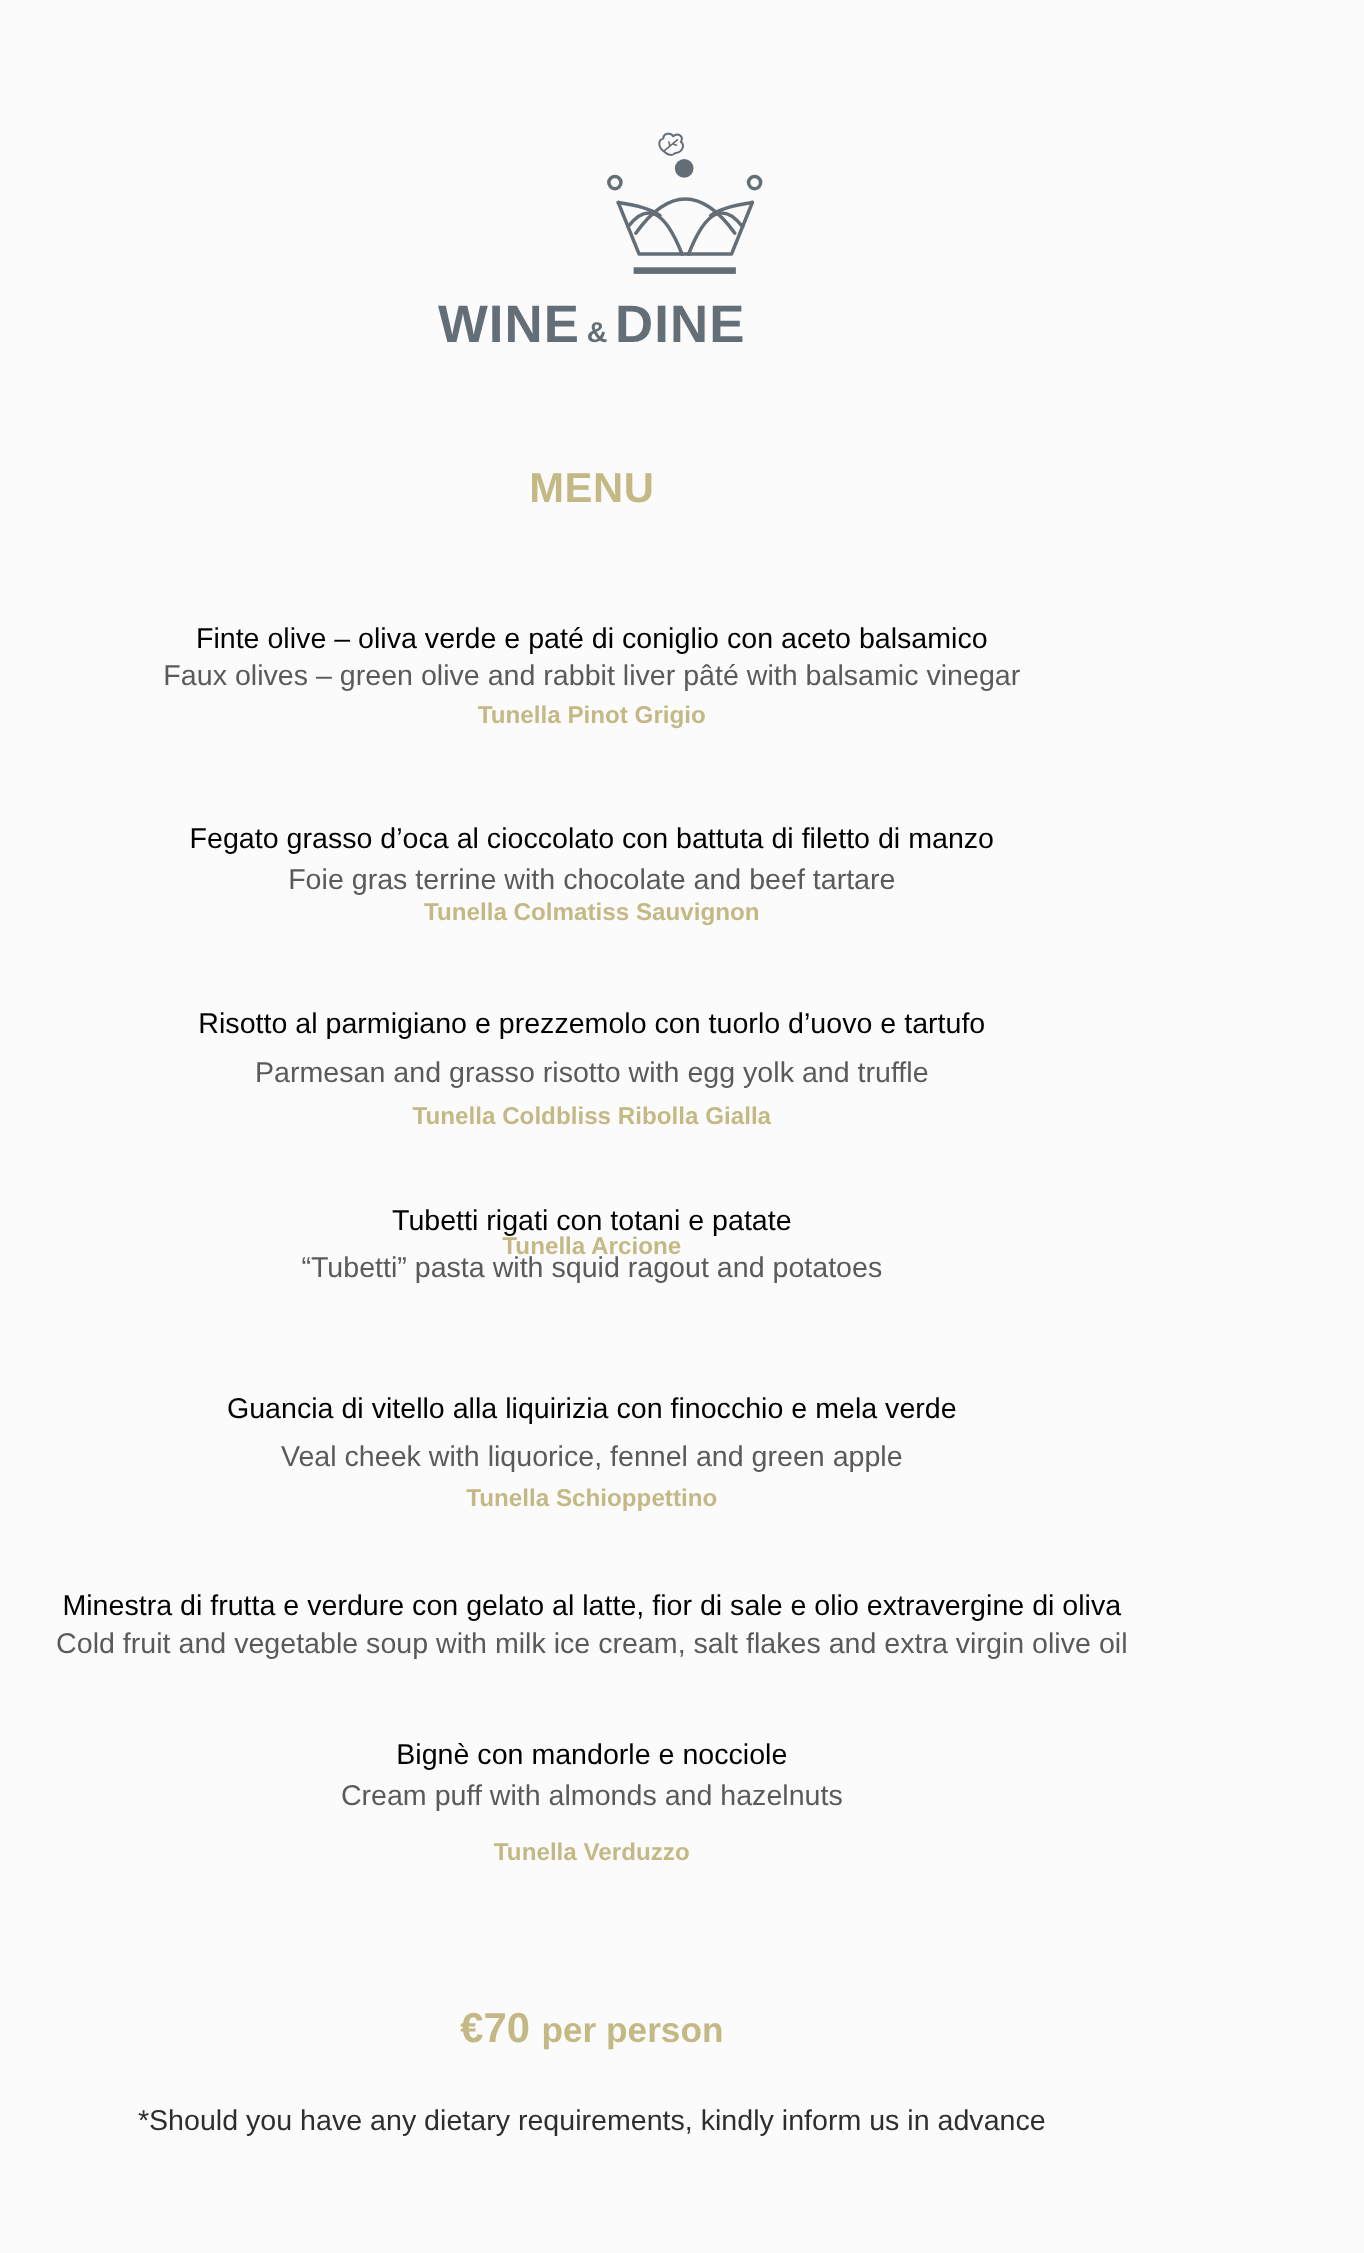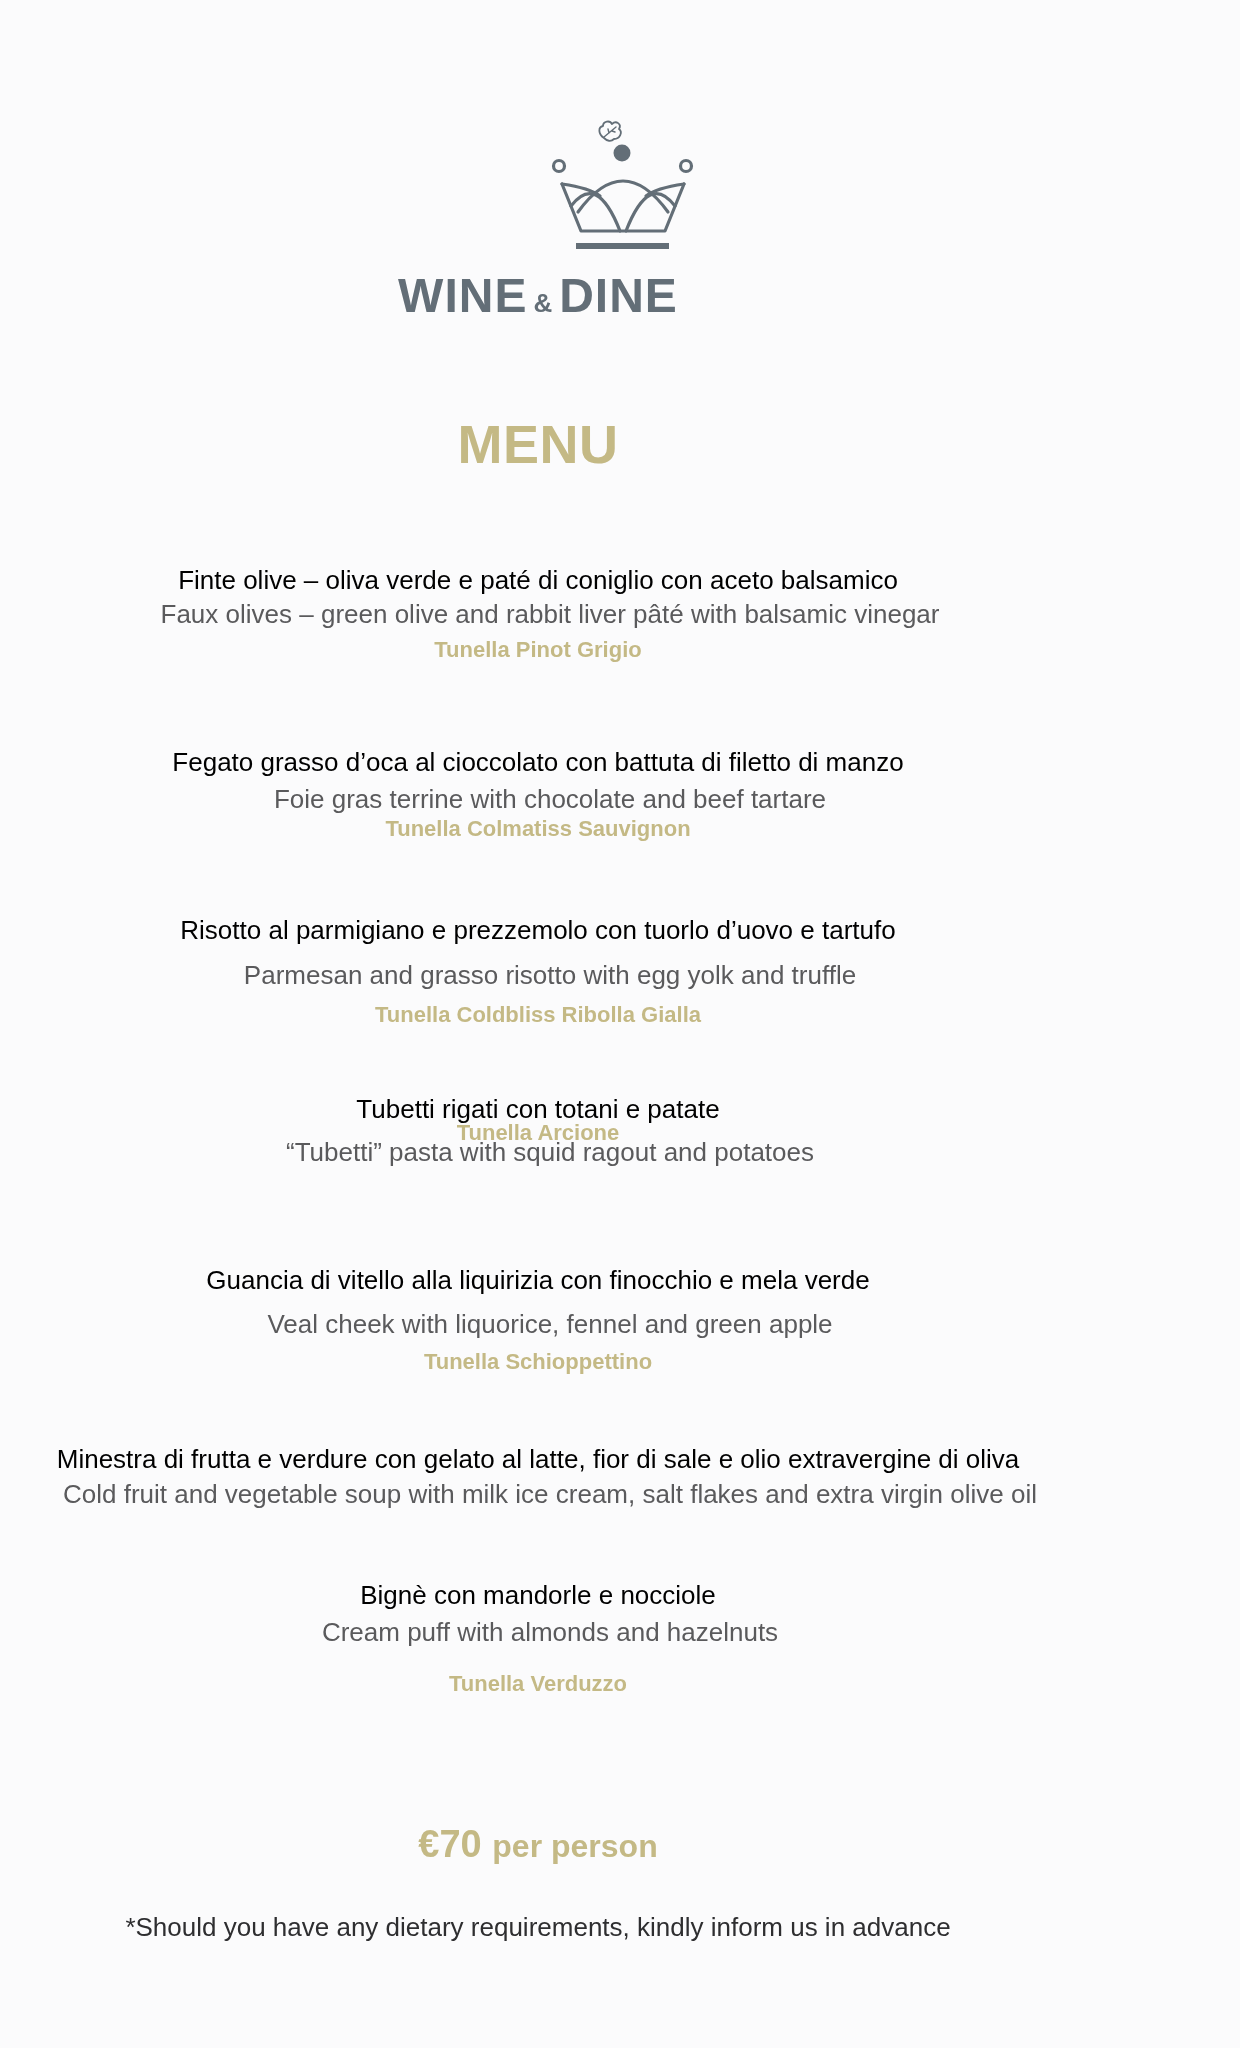--- a/index.html
+++ b/index.html
@@ -7,24 +7,24 @@
     width:1240px; height:2048px; background:#fbfbfc; position:relative; overflow:hidden;
     font-family:"Liberation Sans", sans-serif;
   }
   .abs { position:absolute; left:0; width:1076px; text-align:center; white-space:nowrap; }
   #logo-svg { position:absolute; left:540px; top:110px; width:160px; height:150px; }
   .brand {
     top:270px; font-size:48px; font-weight:bold; color:#636e77; letter-spacing:1px; line-height:52px;
   }
   .brand .amp { font-size:26px; vertical-align:baseline; margin:0 6px; }
   .menu-title {
-    top:418px; font-size:54px; font-weight:bold; color:#c4b985; line-height:52px; letter-spacing:0.5px;
+    top:418px; font-size:38px; font-weight:bold; color:#c4b985; line-height:52px; letter-spacing:0.5px;
   }
   .it { font-size:26px; color:#000000; line-height:30px; font-weight:normal; }
-  .en { font-size:26px; color:#5a5a5c; line-height:30px;padding-left:12px; }
+  .en { font-size:26px; color:#5a5a5c; line-height:30px; }
   .wine { font-size:22px; color:#c4b985; font-weight:bold; line-height:30px; }
   .price { top:1822px; font-size:38px; color:#c4b985; font-weight:bold; line-height:44px; }
   .price .per { font-size:32px;margin-top:11px; }
   .note { top:1894px; font-size:26px; color:#2e2e30; line-height:30px;margin-top:18px; }
 </style>
 </head>
 <body>
 
 <svg id="logo-svg" viewBox="540 110 160 150" xmlns="http://www.w3.org/2000/svg">
   <g fill="none" stroke="#636e77" stroke-width="3.2" stroke-linejoin="round" stroke-linecap="round">

